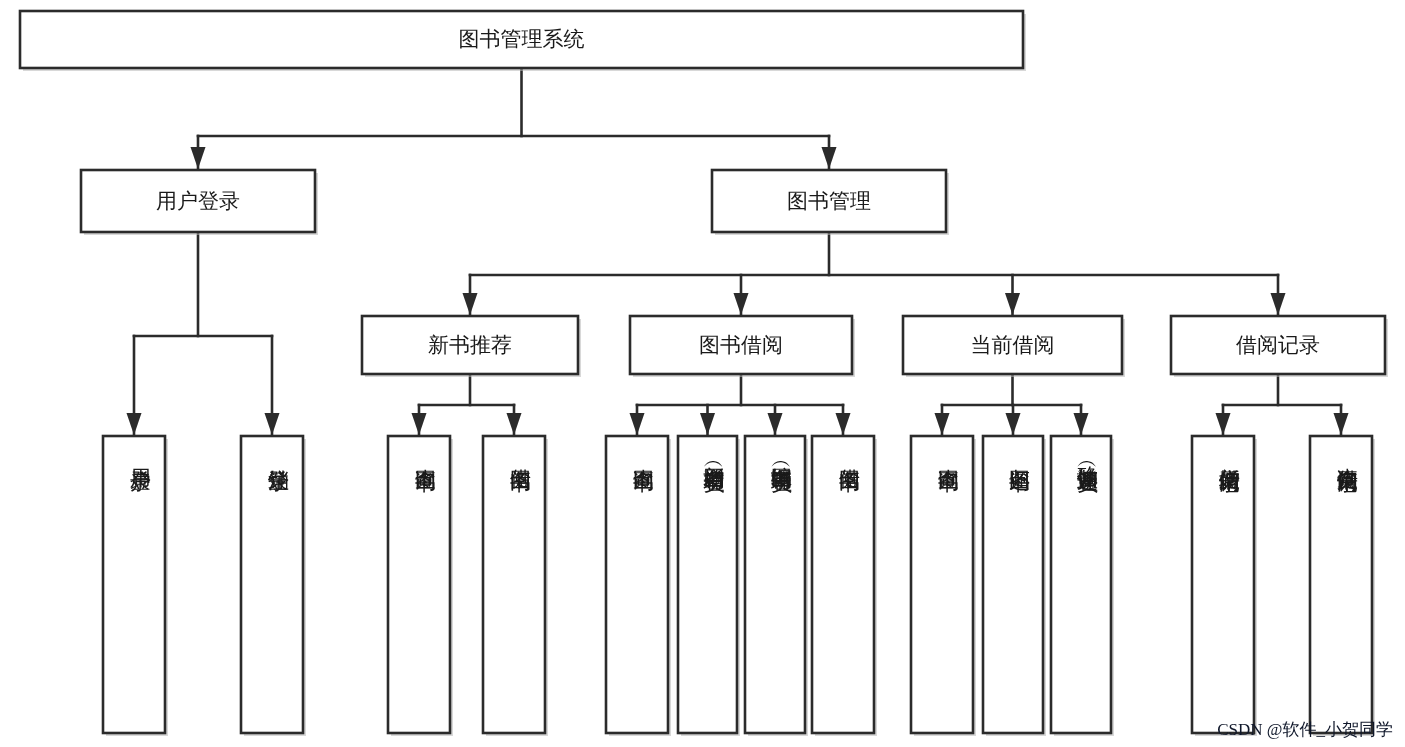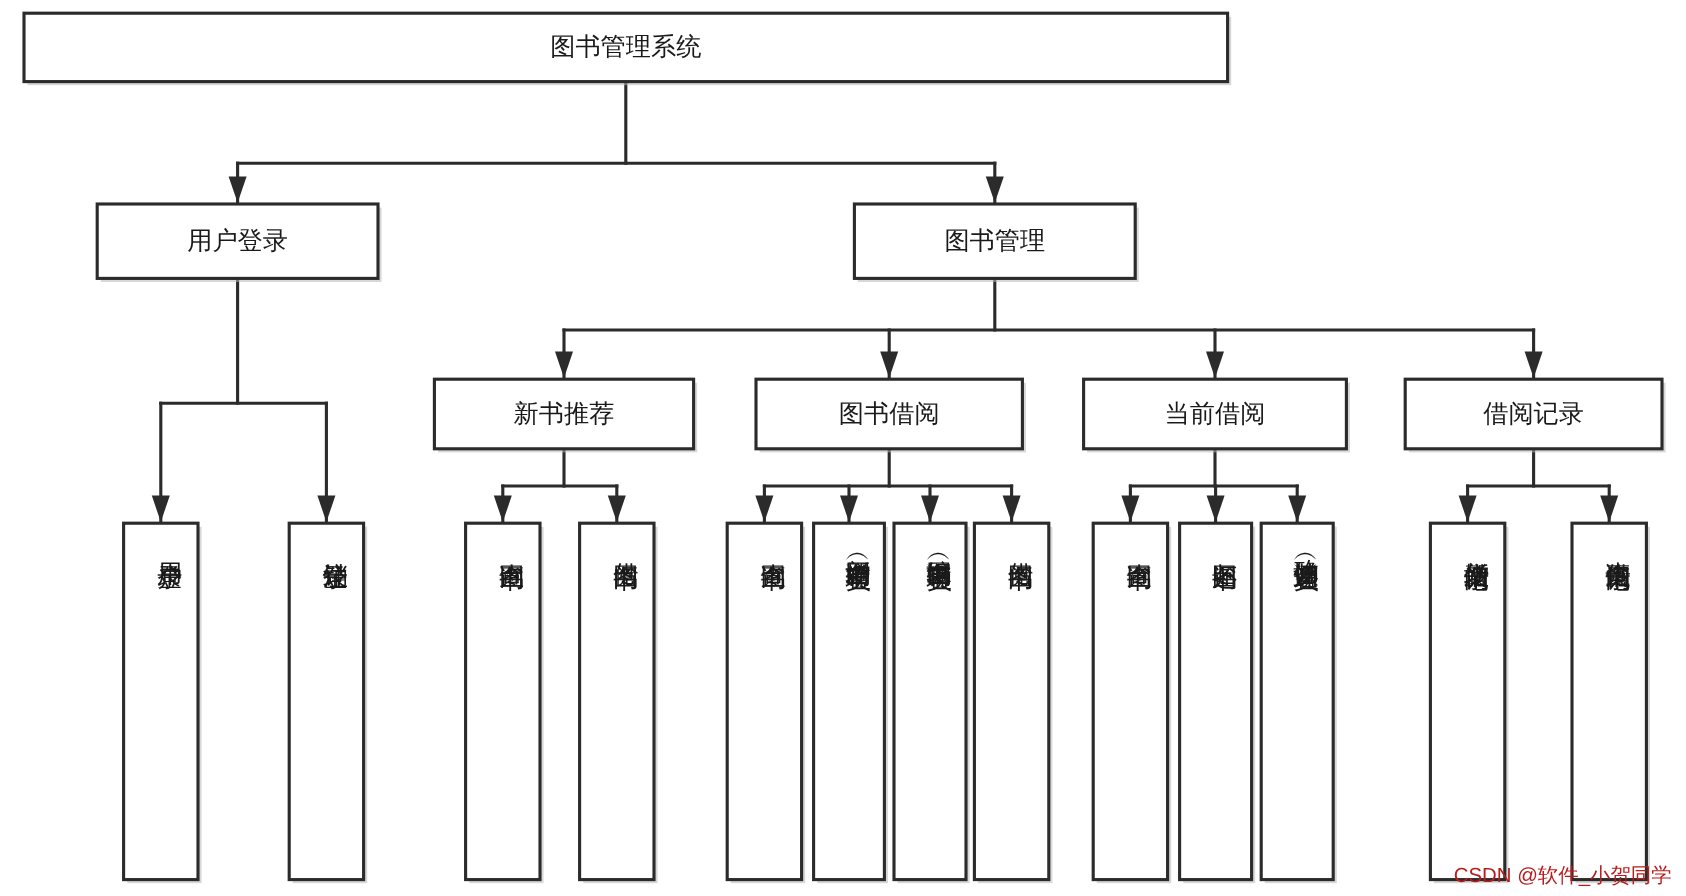--- a/index.html
+++ b/index.html
@@ -59,23 +59,23 @@
     fill: #1a1a1a;
     writing-mode: vertical-rl;
     text-orientation: upright;
     text-anchor: middle;
     letter-spacing: 1px;
   }
   .watermark-text {
     position: absolute;
     right: 12px;
     bottom: 6px;
-    font-family: Liberation Sans, sans-serif;
+    font-family: Liberation Serif, serif;
     font-size: 17px;
-    color: #b91c1c;
+    color: #0f172a;
     white-space: nowrap;
     pointer-events: none;
     user-select: none;
   }
 </style>
 </head>
 <body>
 
 <div id="diagram-root">
   <svg id="flow-svg" viewBox="0 0 1405 747">

